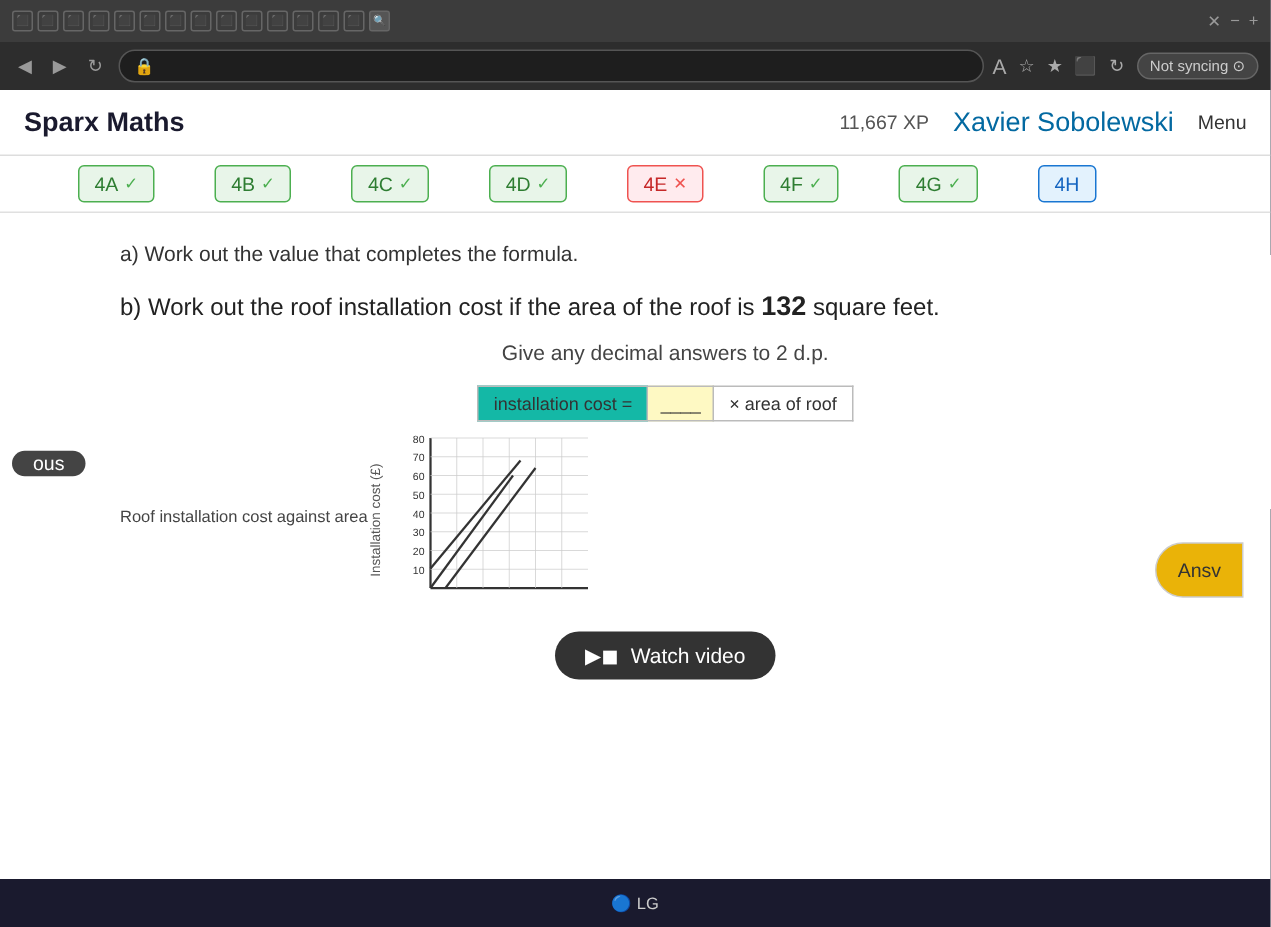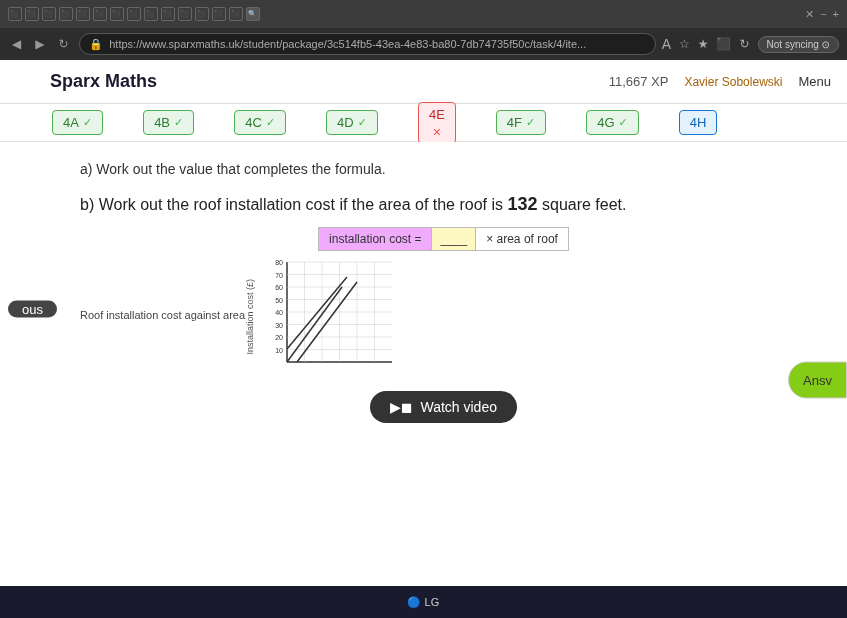--- a/index.html
+++ b/index.html
@@ -111,37 +111,36 @@
       align-items: center;
       padding: 0 16px;
       border-bottom: 1px solid #ddd;
     }
 
     .sparx-logo {
       font-size: 18px;
       font-weight: bold;
       color: #1a1a2e;
       flex: 1;
-      margin-left: 34px;
     }
 
     .header-right {
       display: flex;
       align-items: center;
       gap: 16px;
     }
 
     .xp-text {
       color: #555;
       font-size: 13px;
     }
 
     .user-name {
-      color: #a16207;
-      font-size: 12px;
+      color: #0369a1;
+      font-size: 18px;
       font-weight: 500;
     }
 
     .menu-btn {
       color: #333;
       font-size: 13px;
       font-weight: 500;
       cursor: pointer;
     }
 
@@ -173,21 +172,20 @@
     .task-tab.completed {
       background: #e8f5e9;
       border-color: #4caf50;
       color: #2e7d32;
     }
 
     .task-tab.active-error {
       background: #ffebee;
       border-color: #ef5350;
       color: #c62828;
-      flex-direction: column;
     }
 
     .task-tab.current {
       background: #e3f2fd;
       border-color: #1976d2;
       color: #1565c0;
     }
 
     .task-tab.summary {
       background: white;
@@ -236,21 +234,21 @@
       justify-content: center;
       gap: 0;
       margin-bottom: 6px;
     }
 
     .formula-label {
       font-size: 12px;
       color: #333;
       border: 1px solid #bbb;
       padding: 4px 10px;
-      background: #f0abfc;
+      background: #14b8a6;
     }
 
     .formula-blank {
       font-size: 12px;
       color: #333;
       border: 1px solid #bbb;
       padding: 4px 8px;
       background: #fef9c3;
       border-left: none;
     }
@@ -323,24 +321,24 @@
       color: white;
       border: none;
       border-radius: 20px;
       padding: 1px 14px;
       font-size: 13px;
       cursor: pointer;
     }
 
     .next-btn {
       position: absolute;
-      right: 0;
+      right: 18px;
       top: 50%;
       transform: translateY(-50%);
-      background: #84cc16;
+      background: #eab308;
       color: #333;
       border: 1px solid #ccc;
       border-radius: 20px 0 0 20px;
       padding: 10px 14px;
       font-size: 13px;
       cursor: pointer;
     }
 
     .taskbar-bottom {
       background: #1a1a2e;
@@ -417,21 +415,20 @@
       <span style="color:#999;font-size:11px;">+</span>
     </div>
   </div>
 
   <div class="address-bar-row">
     <span class="nav-btn">◀</span>
     <span class="nav-btn">▶</span>
     <span class="nav-btn">↻</span>
     <div class="address-bar">
       <span style="color:#4caf50;font-size:11px;">🔒</span>
-      <span class="address-text">https://www.sparxmaths.uk/student/package/3c514fb5-43ea-4e83-ba80-7db74735f50c/task/4/ite...</span>
     </div>
     <div class="browser-controls">
       <span style="color:#aaa;font-size:14px;">A</span>
       <span style="color:#aaa;font-size:12px;">☆</span>
       <span style="color:#aaa;font-size:12px;">★</span>
       <span style="color:#aaa;font-size:12px;">⬛</span>
       <span style="color:#aaa;font-size:12px;">↻</span>
       <div class="not-syncing-btn">
         <span>Not syncing</span> ⊙
       </div>
@@ -489,20 +486,21 @@
   </button>
 
   <div style="margin-left: 40px;">
 
     <p class="question-text">a) Work out the value that completes the formula.</p>
 
     <p class="question-text-b">
       <span id="qb-text"><span>b) Work out the roof installation cost if the area of the roof is </span><strong style="font-size: 18px; font-weight: 900; text-align: right;">132</strong><span> square feet.</span></span>
     </p>
 
+    <p class="decimal-note">Give any decimal answers to 2 d.p.</p>
 
     <div class="formula-box">
       <span class="formula-label">installation cost =</span>
       <span class="formula-blank">____</span>
       <span class="formula-area">× area of roof</span>
     </div>
 
     <div class="chart-container">
       <div class="chart-title">Roof installation cost against area</div>
       <div class="chart-wrapper">

